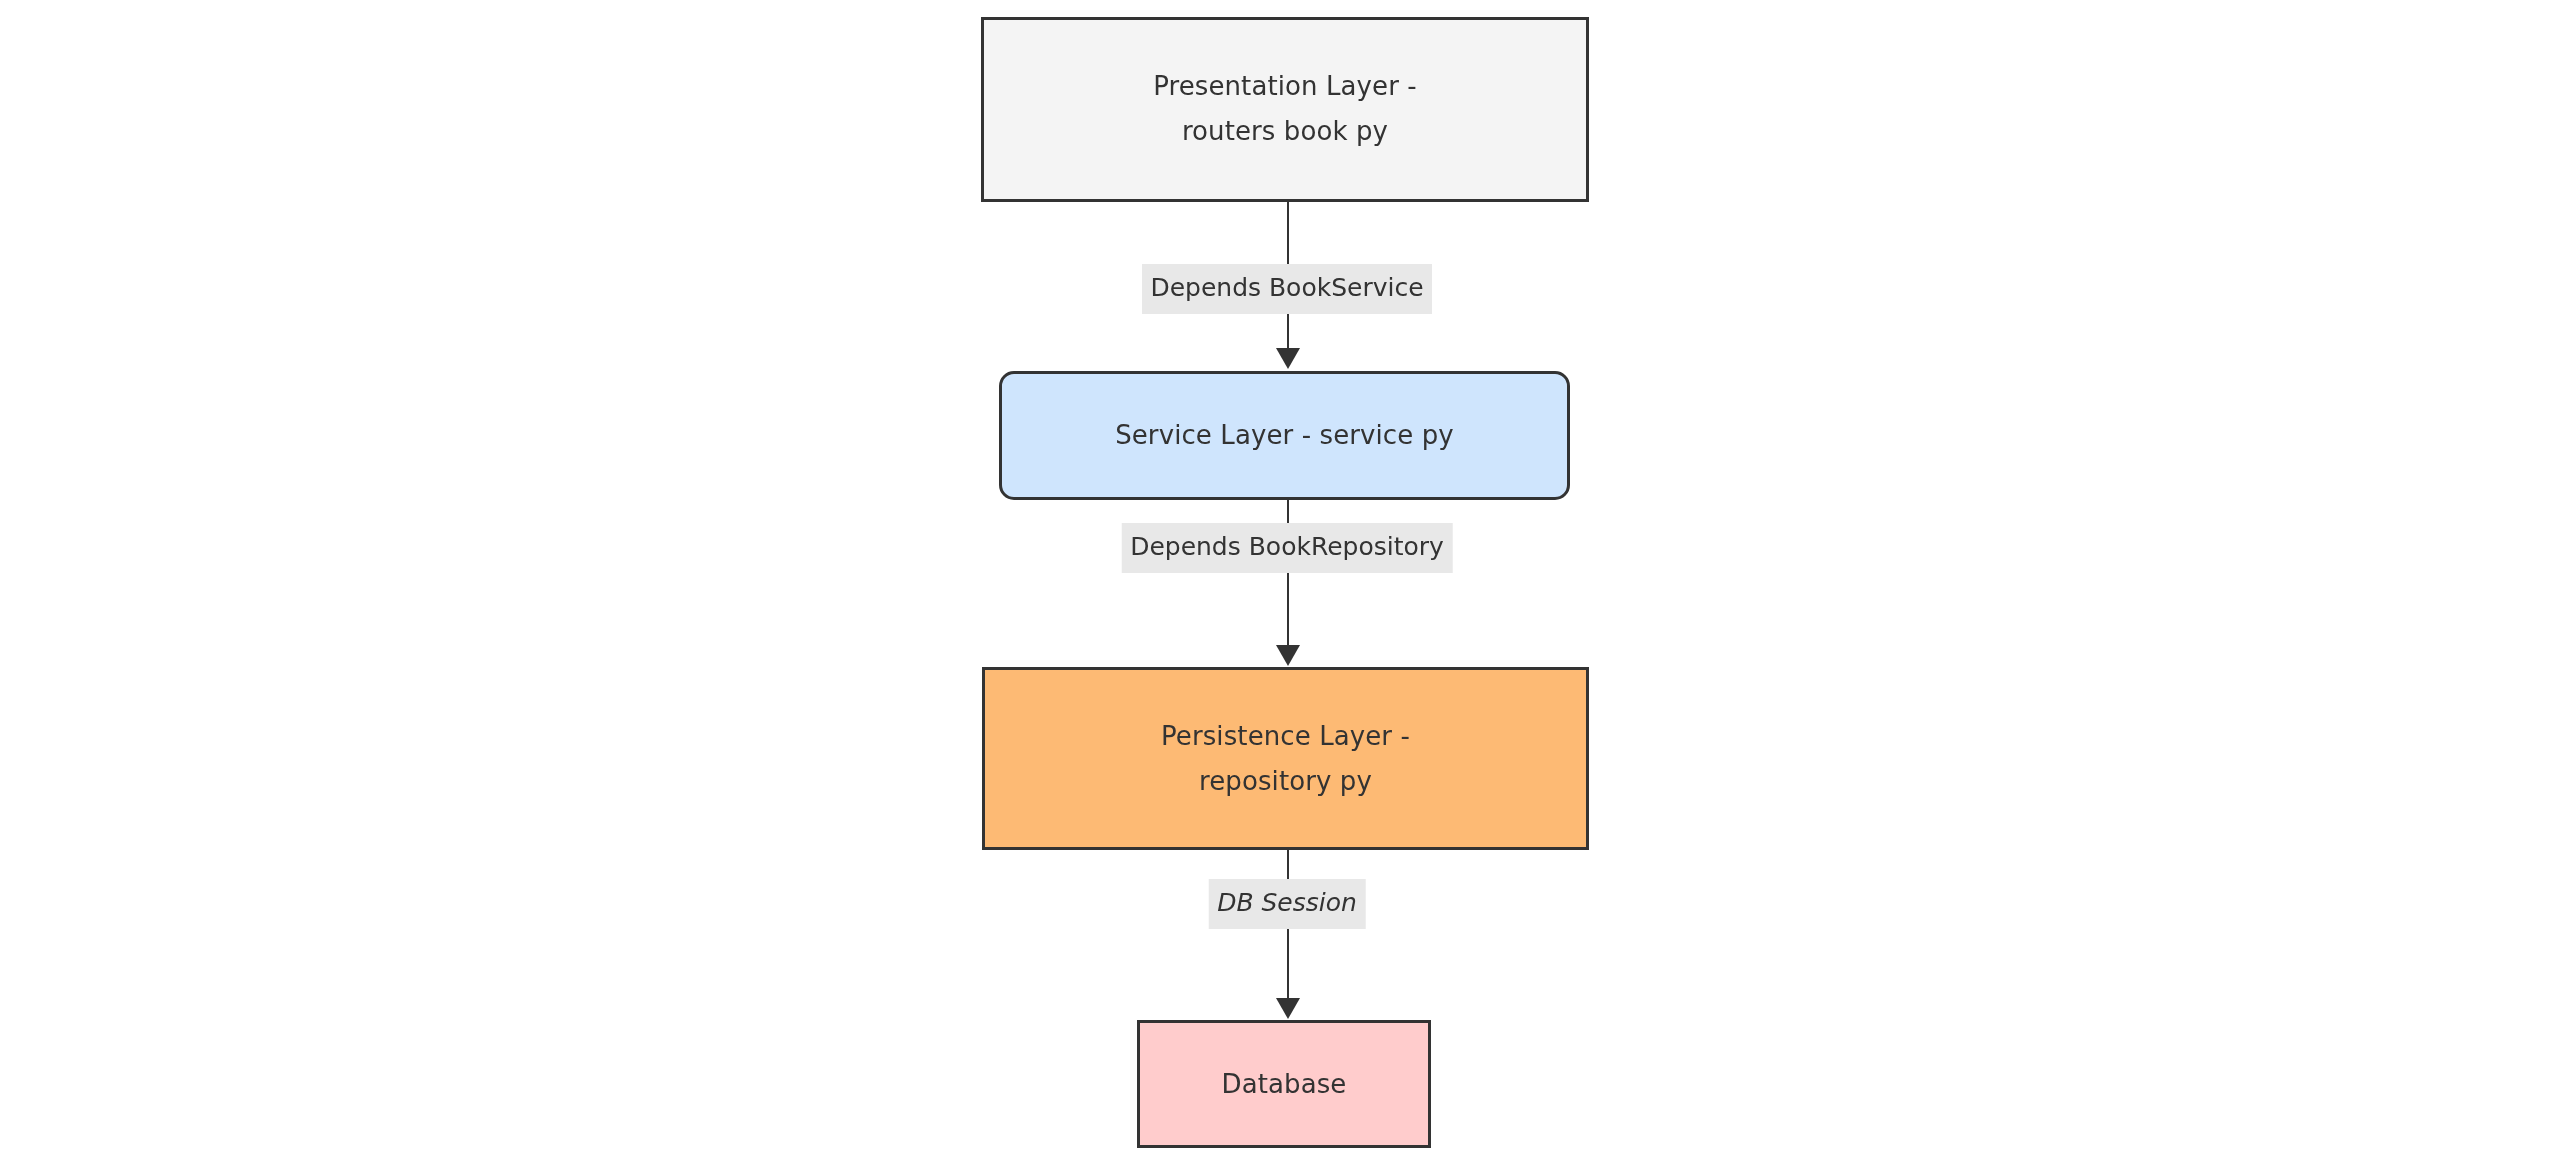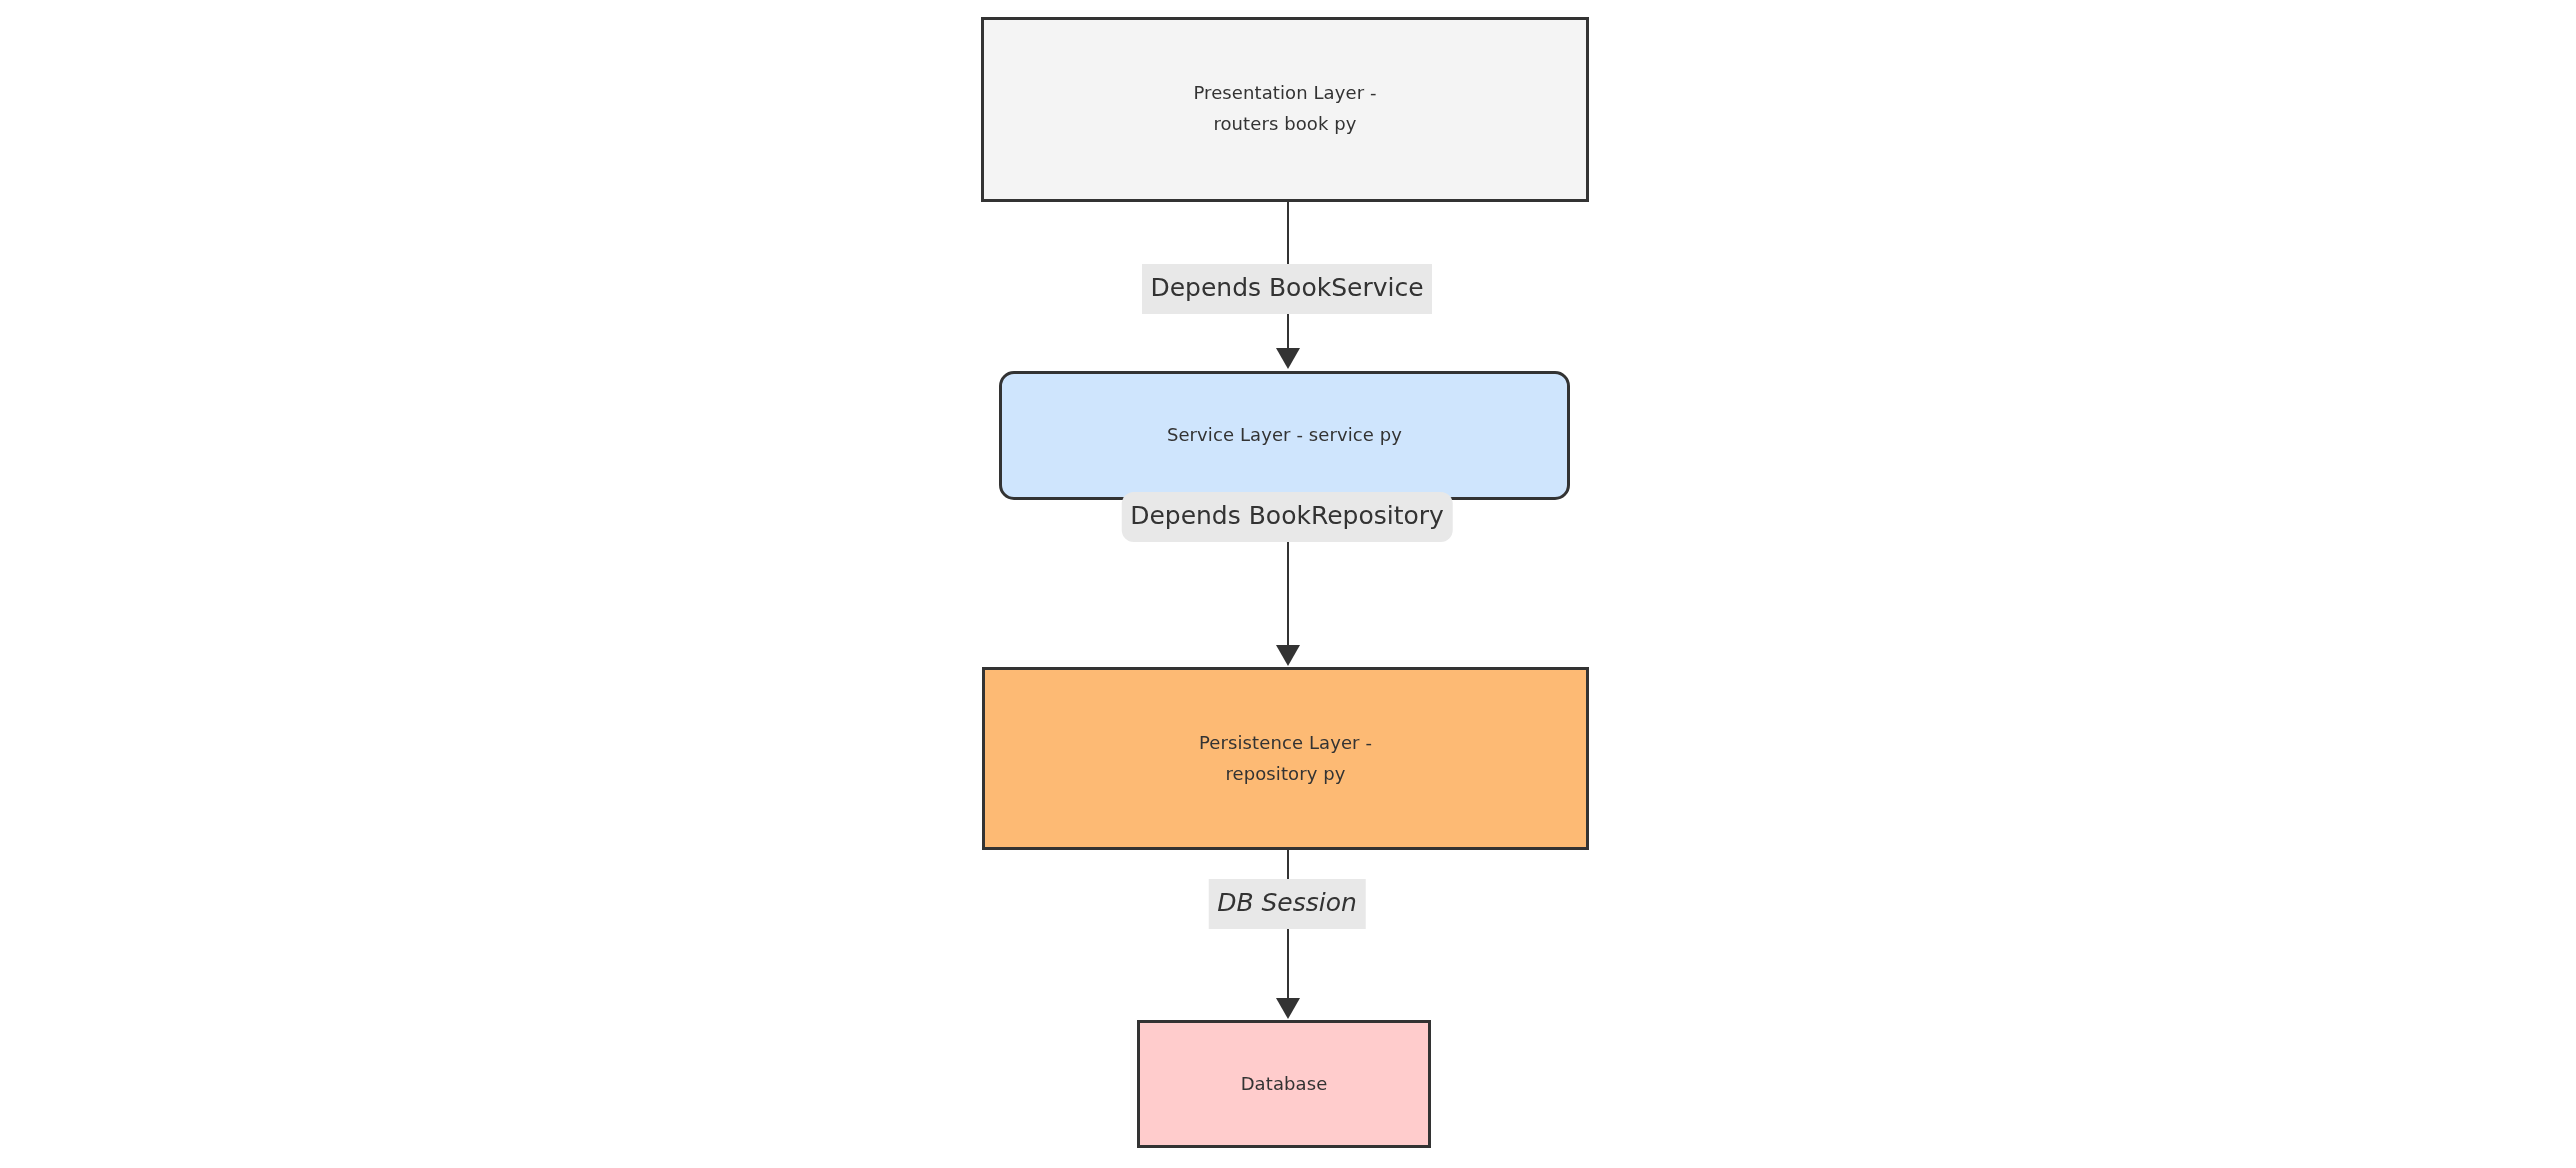--- a/index.html
+++ b/index.html
@@ -22,21 +22,21 @@
   
   .node {
     position: absolute;
     box-sizing: border-box;
     border: 3.5px solid #333333;
     display: flex;
     align-items: center;
     justify-content: center;
     text-align: center;
     color: #333333;
-    font-size: 18px;
+    font-size: 26px;
     line-height: 1.72;
     letter-spacing: 0.1px;
     z-index: 3;
   }
   .node .node-text {
     display: block;
     width: 100%;
     padding: 0 9.7px;
     box-sizing: border-box;
     white-space: pre-line;
@@ -99,21 +99,21 @@
     color: #333333;
     font-size: 25px;
     line-height: 1;
     padding: 11px 8.4px 14px 8.4px;
     white-space: nowrap;
     transform: translateX(-50%);
     left: 1287px;
     z-index: 4;
   }
   #edge-label-1 { top: 264px; }
-  #edge-label-2 { top: 492px; border-radius: 12px; }
+  #edge-label-2 { top: 523px; }
   #edge-label-3 { top: 879px; font-style: italic; }
 </style>
 </head>
 <body>
 
 <div id="canvas">
 
   <div class="node" id="node-presentation">
     <span class="node-text">Presentation Layer -
 routers book py</span>

